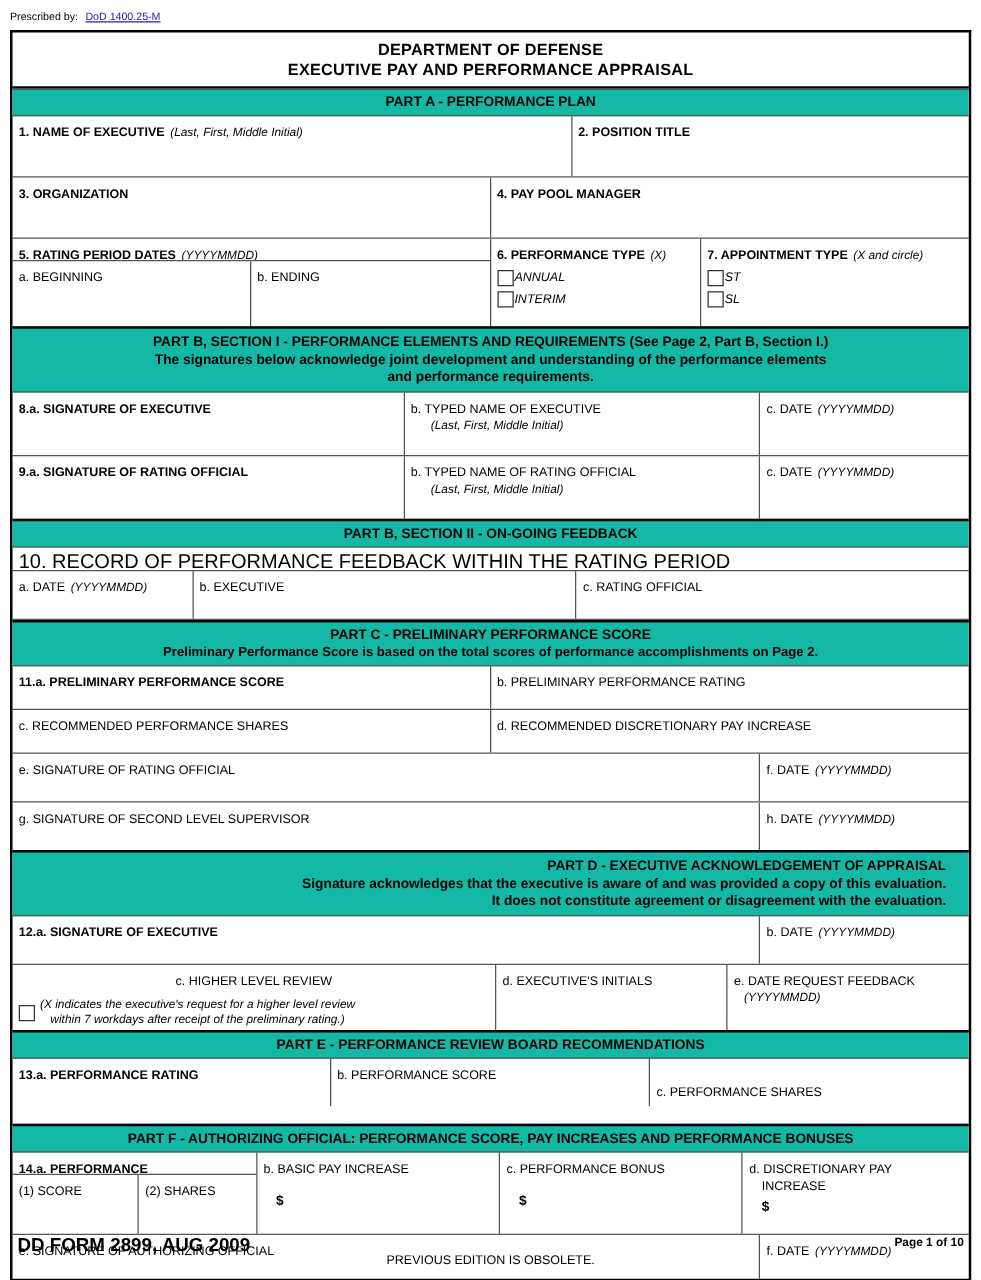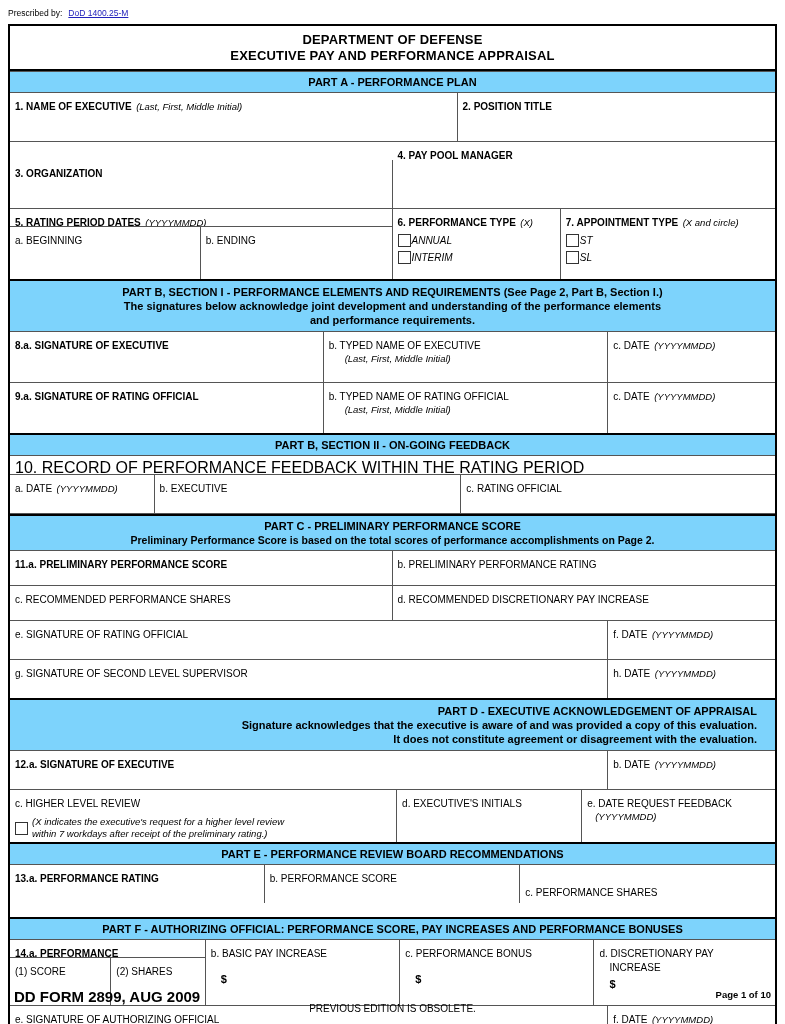--- a/index.html
+++ b/index.html
@@ -65,21 +65,21 @@
     border-bottom: 2px solid #000;
   }
   .title-line {
     font-size: 13px;
     font-weight: bold;
     line-height: 16px;
     letter-spacing: .2px;
   }
   
   .sect {
-    background: #7dd3fc;
+    background: #14b8a6;
     text-align: center;
     font-weight: bold;
     font-size: 11px;
     line-height: 14px;
     padding: 3px 10px 3px 10px;
     border-bottom: 1px solid #555;
     border-top: 1px solid #555;
   }
   .sect.tall { padding: 4px 18px 4px 18px; }
   .sect-sub { font-size: 10.5px; font-weight: bold; line-height: 14px; }
@@ -182,21 +182,21 @@
       <div class="cell" style="width:58.5%;height:48px;">
         <span class="lab">1. NAME OF EXECUTIVE</span>
         <span class="ital-n">(Last, First, Middle Initial)</span>
       </div>
       <div class="cell" style="width:41.5%;height:48px;">
         <span class="lab">2. POSITION TITLE</span>
       </div>
     </div>
 
     <div class="row rule-bot">
-      <div class="cell" style="width:50%;height:48px;margin-top:18px;">
+      <div class="cell" style="width:50%;height:48px;">
         <span class="lab">3. ORGANIZATION</span>
       </div>
       <div class="cell" style="width:50%;height:48px;">
         <span class="lab">4. PAY POOL MANAGER</span>
       </div>
     </div>
 
     <div class="row">
 
       <div style="width:50%;box-sizing:border-box;border-right:1px solid #555;">
@@ -348,21 +348,21 @@
       <div class="cell" style="width:78.2%;height:38px;">
         <span class="lab">12.a. SIGNATURE OF EXECUTIVE</span>
       </div>
       <div class="cell" style="width:21.8%;height:38px;">
         <span class="lab-n">b. DATE</span>
         <span class="ital-n">(YYYYMMDD)</span>
       </div>
     </div>
 
     <div class="row">
-      <div class="cell" style="width:50.6%;height:52px;">
+      <div class="cell" style="width:50.6%;height:52px;text-align:center;">
         <span class="lab-n">c. HIGHER LEVEL REVIEW</span>
         <div style="display:flex;align-items:center;margin-top:5px;">
           <span class="cbox" style="margin-right:4px;"></span>
           <span style="font-style:italic;font-size:9.5px;line-height:12px;">
             <span>(X indicates the executive's request for a higher level review</span><br>
             <span>within 7 workdays after receipt of the preliminary rating.)</span>
           </span>
         </div>
       </div>
       <div class="cell" style="width:24.2%;height:52px;">

